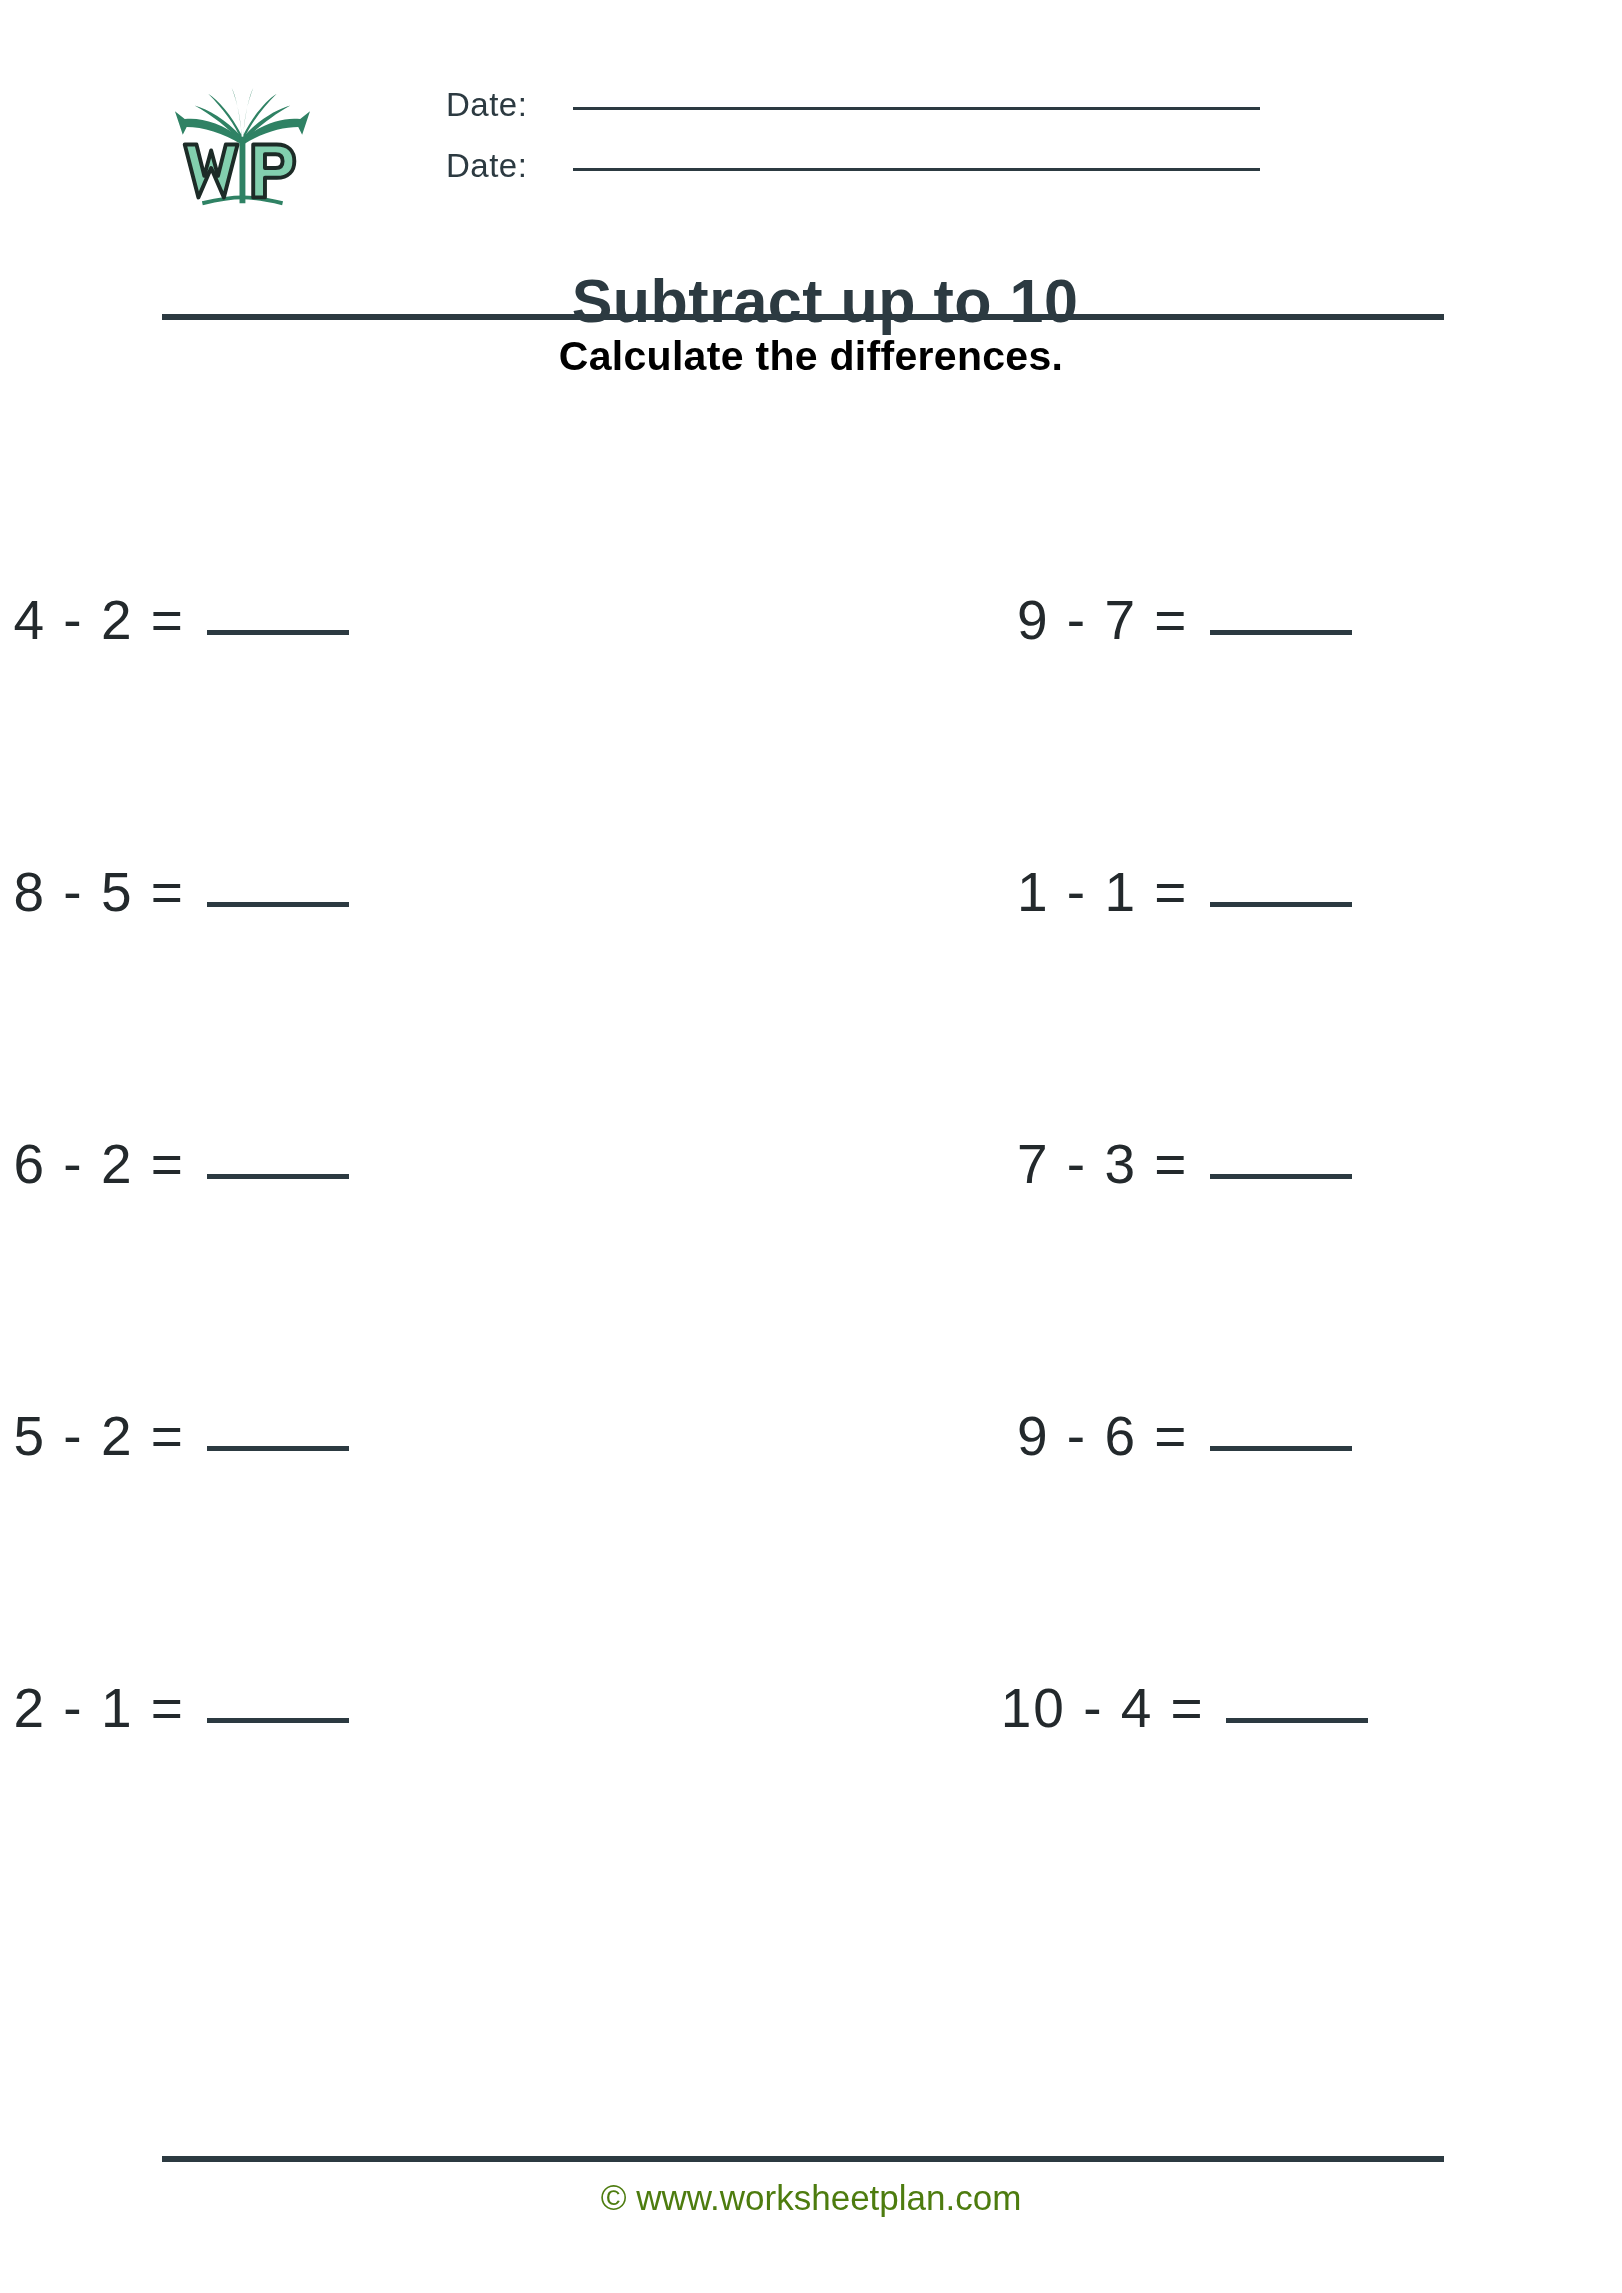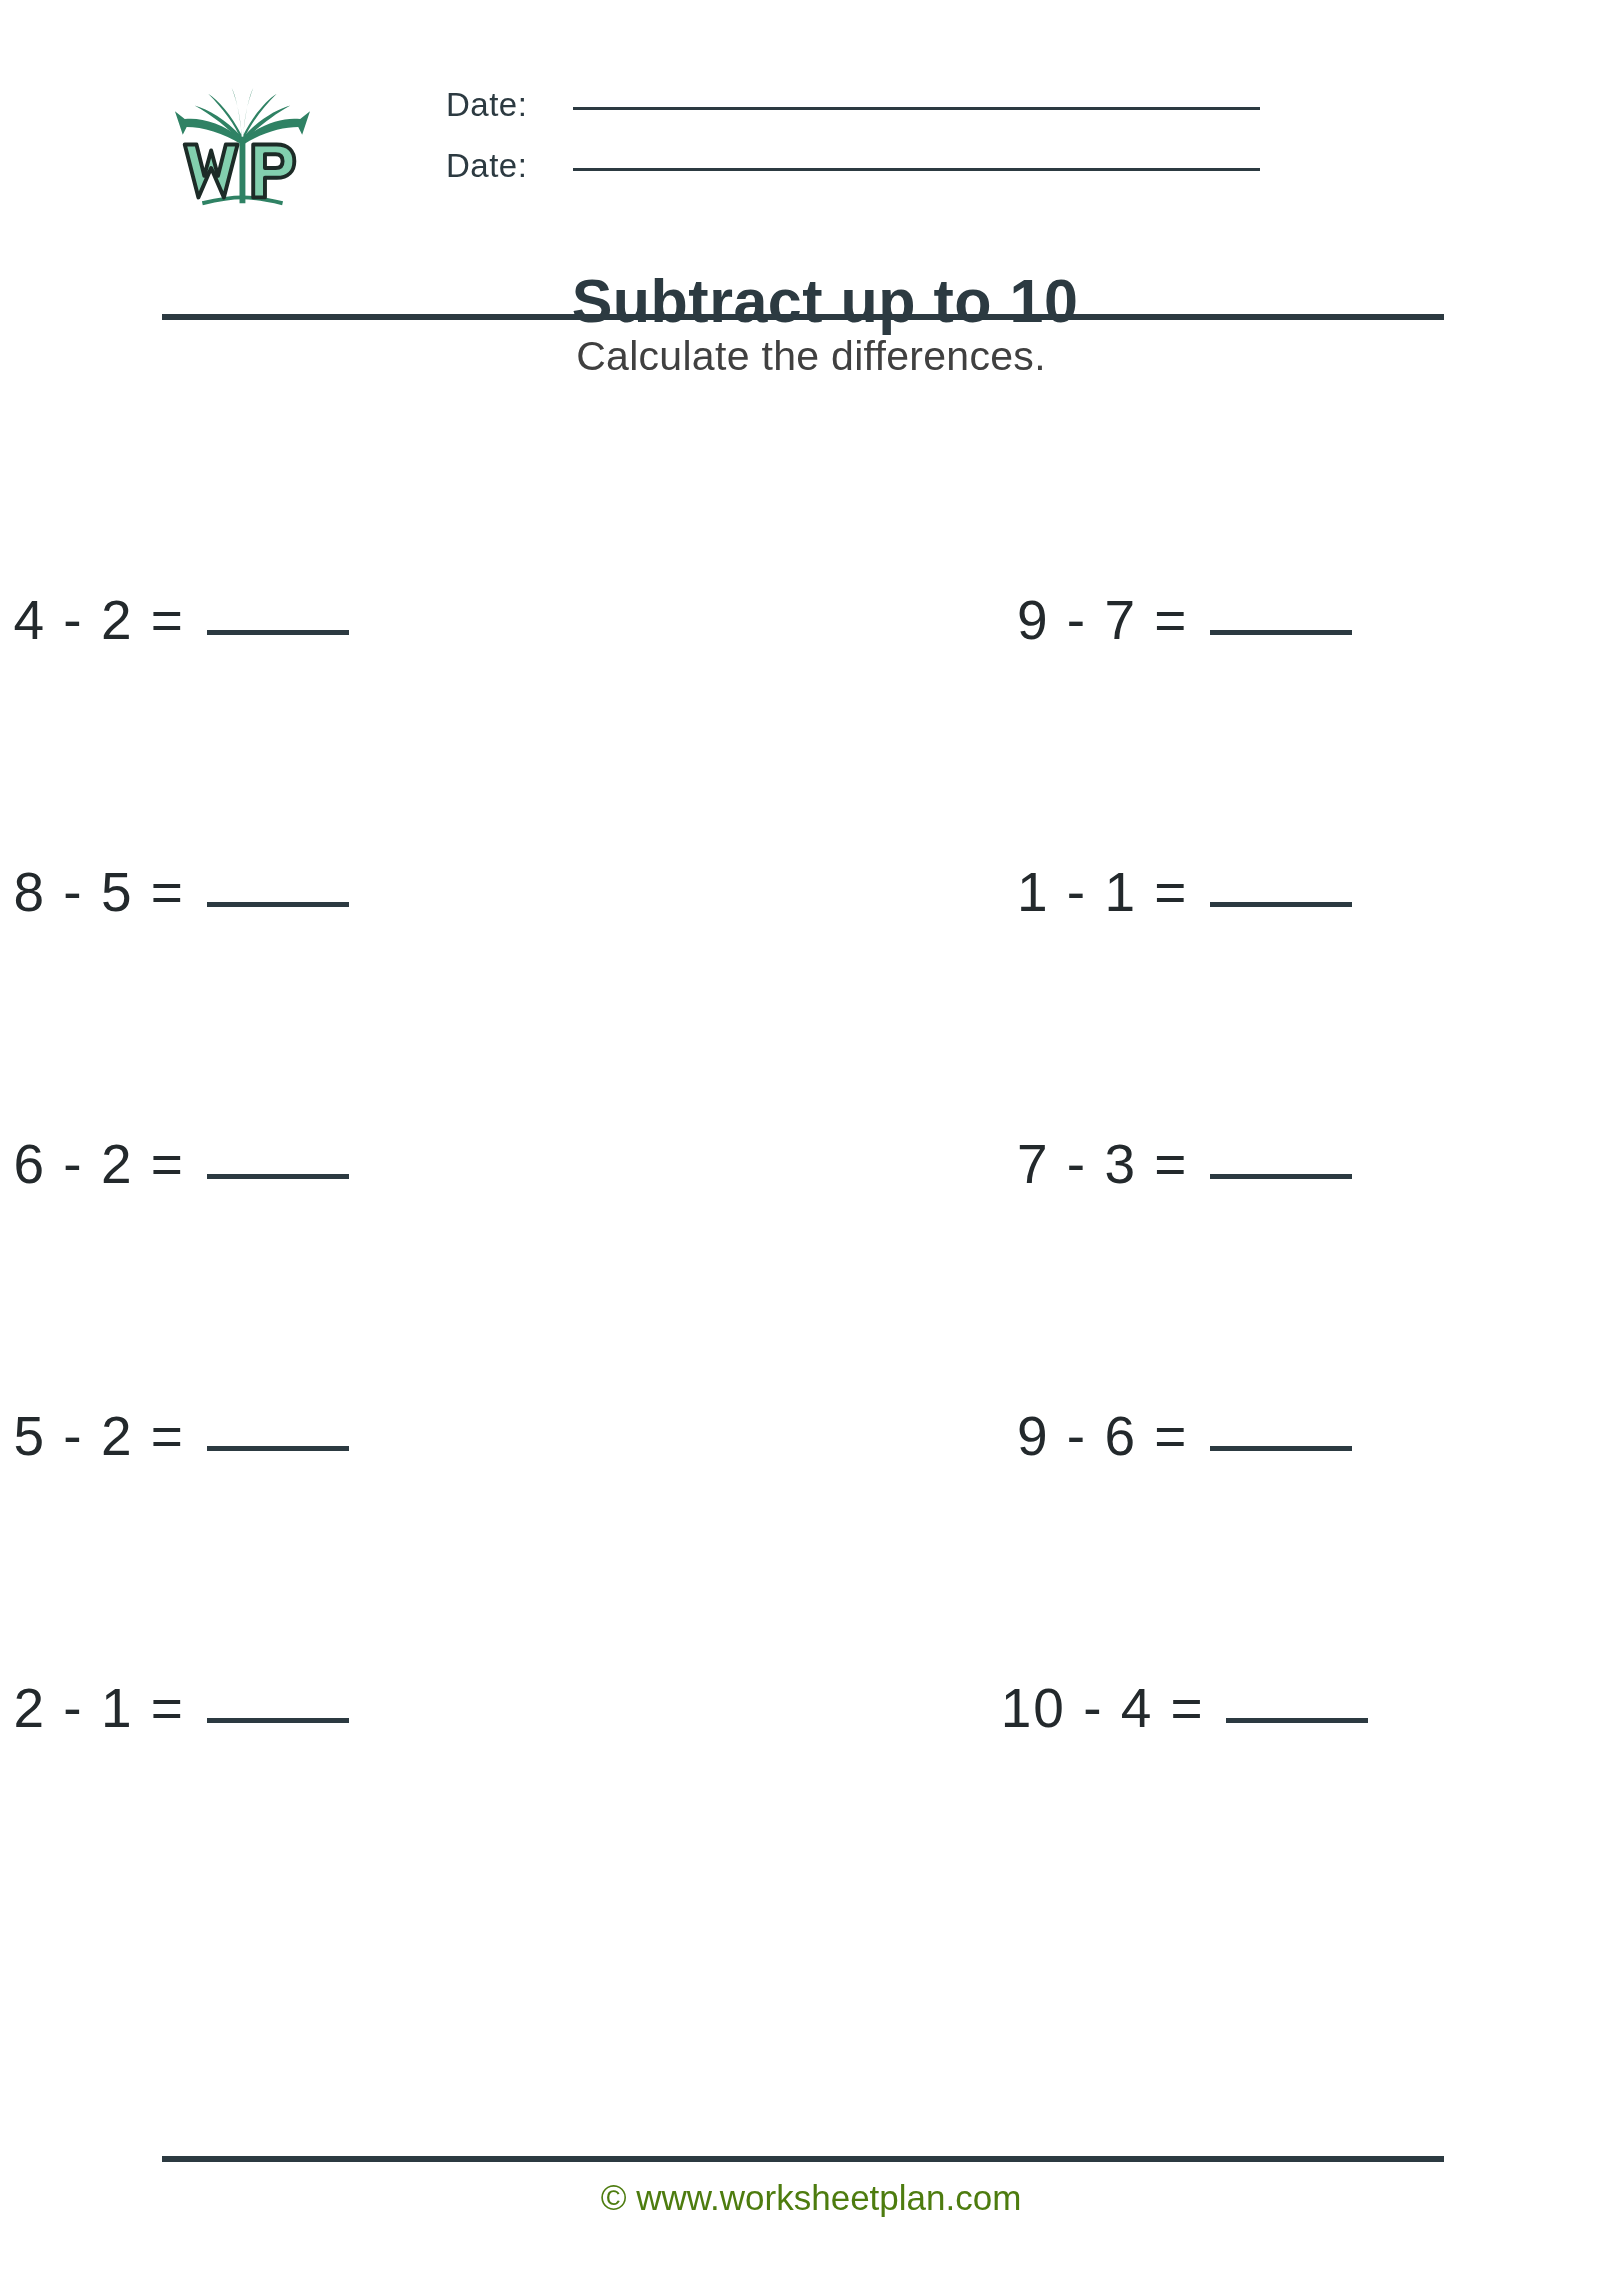--- a/index.html
+++ b/index.html
@@ -93,24 +93,24 @@
     background: #2c3a41;
   }
 
   .subtitle {
     position: absolute;
     top: 333px;
     left: 0;
     width: 100%;
     text-align: center;
     font-family: "Liberation Sans", sans-serif;
-    font-weight: normal;
+    font-weight: bold;
     font-size: 41px;
     letter-spacing: 0.3px;
-    color: #404040;
+    color: #000000;
   }
 
   
   .problems {
     position: absolute;
     top: 588px;
     left: 0;
     width: 1622px;
   }
   .prob-row {

